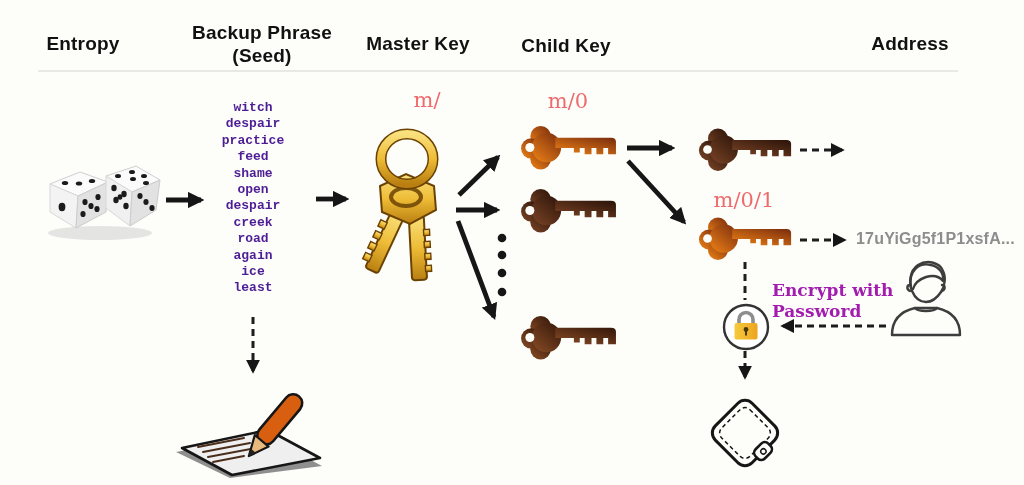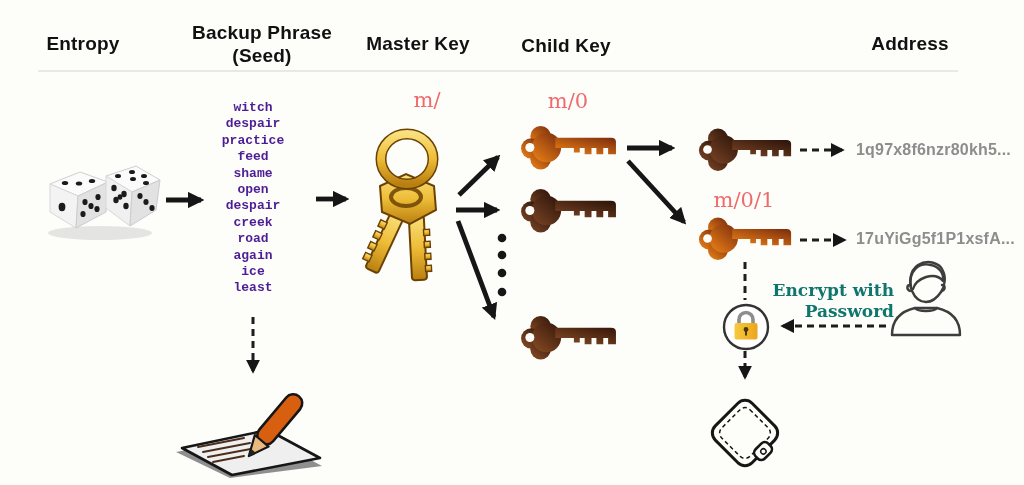--- a/index.html
+++ b/index.html
@@ -4,21 +4,21 @@
 <style>
   html,body{margin:0;padding:0;background:#ffffff;}
   .canvas{position:relative;width:1024px;height:485px;background:#fdfdfa;overflow:hidden;
           font-family:"Liberation Sans",sans-serif;}
   .abs{position:absolute;}
   .hdr{font-size:19px;font-weight:700;color:#111;text-align:center;line-height:23px;letter-spacing:.2px;}
   .divider{height:2px;background:#e8e8e5;}
   .seedwords{font-family:"Liberation Mono","DejaVu Sans Mono",monospace;font-weight:700;
              font-size:13px;line-height:16.4px;color:#4c1d95;text-align:center;}
   .pathlabel{font-family:"DejaVu Serif",serif;color:#ef6a6c;text-align:center;font-size:21px;}
-  .annot{font-family:"DejaVu Serif",serif;color:#0f766e;text-align:right;font-size:17px;
+  .annot{font-family:"DejaVu Serif",serif;color:#a21caf;text-align:left;font-size:17px;
          font-weight:700;line-height:21px;}
   .addr{font-size:16px;font-weight:700;color:#8d8d8d;letter-spacing:.2px;white-space:nowrap;}
   svg{display:block;}
 </style>
 </head>
 <body>
 
 <div class="canvas">
 
   <svg width="0" height="0" style="position:absolute" aria-hidden="true">
@@ -165,21 +165,20 @@
       <use href="#key" fill="url(#g-dark)"></use>
     </svg>
   <svg class="abs" style="left:698px;top:216px;" width="95" height="45" viewBox="0 0 100 46">
       <use href="#key" fill="url(#g-orange)"></use>
     </svg>
 
   <div class="abs pathlabel" style="left:397px;top:88px;width:60px;">m/</div>
   <div class="abs pathlabel" style="left:538px;top:89px;width:60px;">m/0</div>
   <div class="abs pathlabel" style="left:708px;top:188px;width:72px;">m/0/1</div>
 
-  <div class="abs addr" style="left:856px;top:141px;">1q97x8f6nzr80kh5...</div>
   <div class="abs addr" style="left:856px;top:230px;">17uYiGg5f1P1xsfA...</div>
 
   <div class="abs annot" style="left:772px;top:280px;width:122px;">
     <div>Encrypt with</div>
     <div>Password</div>
   </div>
 
   <svg class="abs" style="left:721px;top:302px;" width="50" height="50" viewBox="0 0 50 50">
     <circle cx="25" cy="25" r="22" fill="#ffffff" stroke="#333333" stroke-width="2.4"></circle>
     <path d="M18,22 v-4.5 a7,7 0 0 1 14,0 v4.5" fill="none" stroke="#8e8e8e" stroke-width="3.6"></path>

